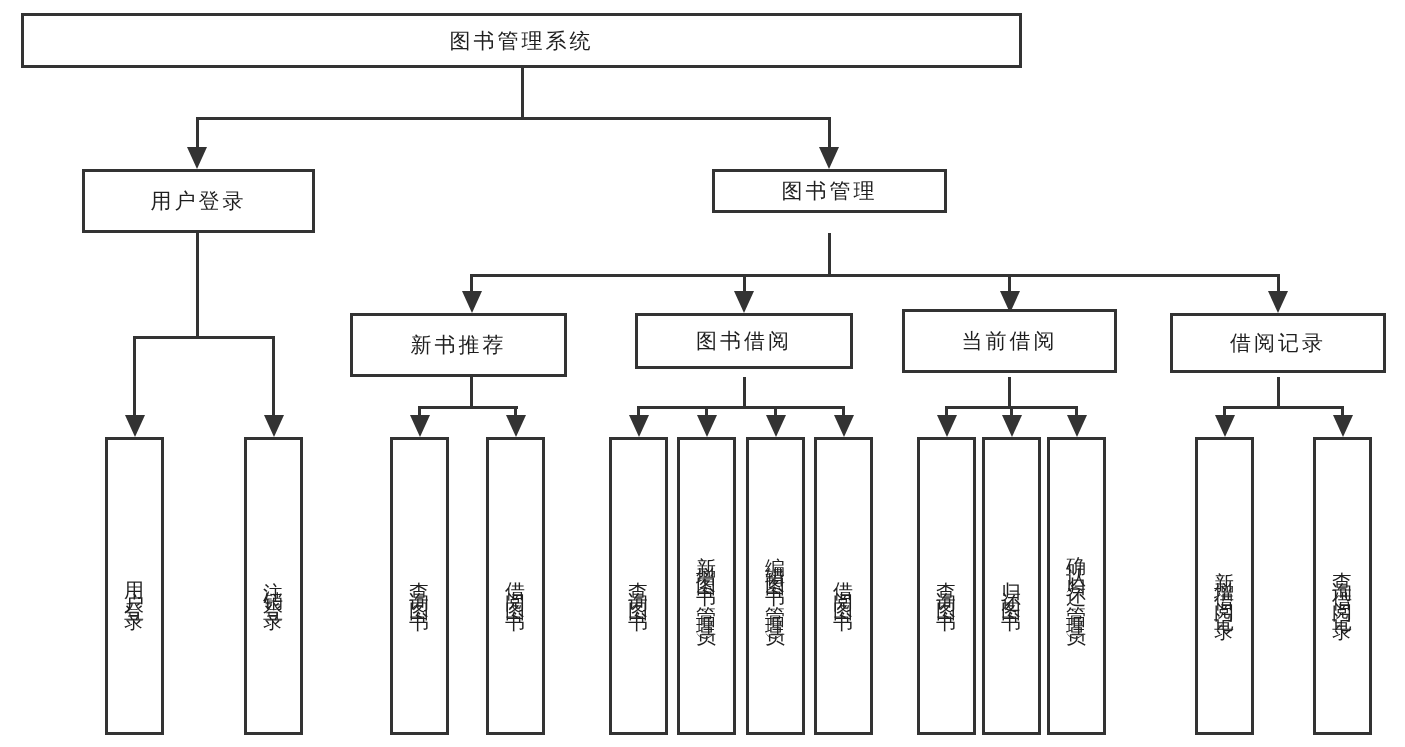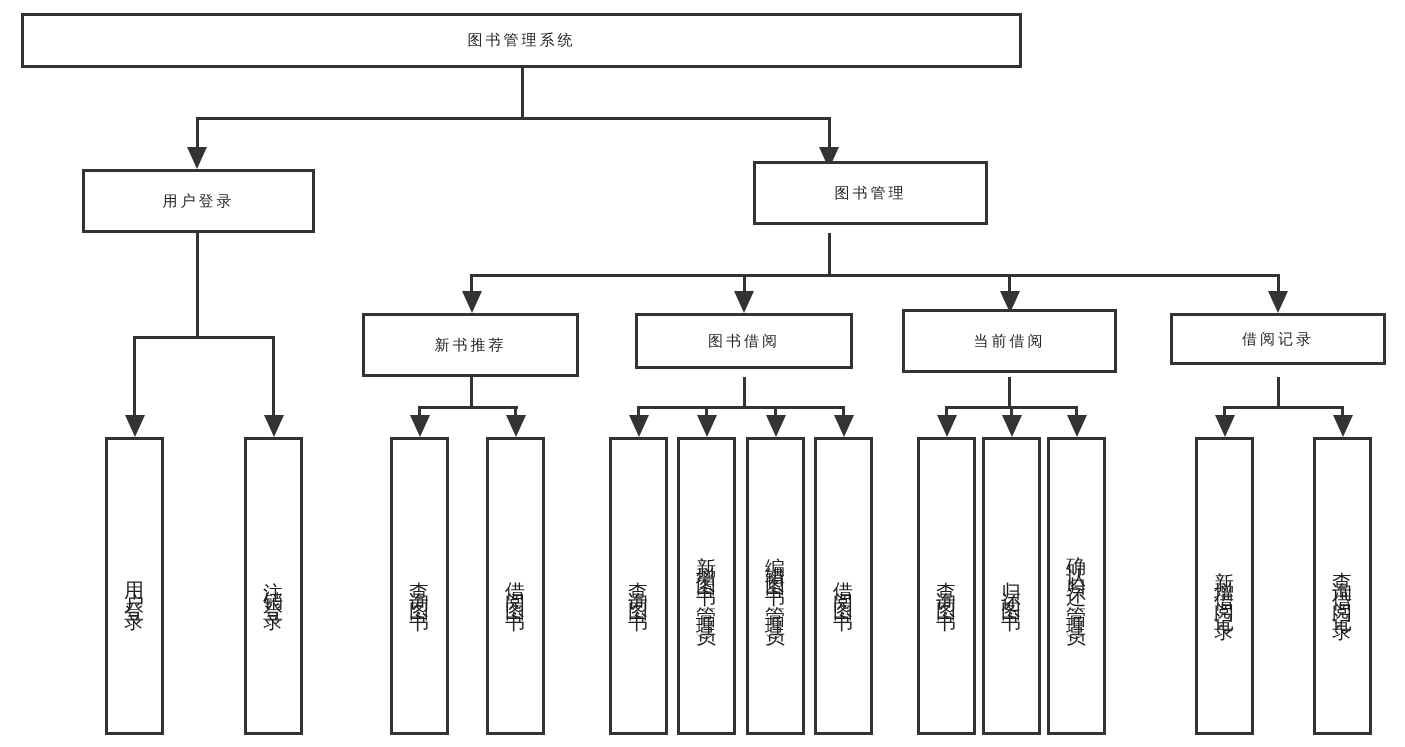--- a/index.html
+++ b/index.html
@@ -18,21 +18,21 @@
     overflow: hidden;
   }
   .hbox {
     position: absolute;
     box-sizing: border-box;
     border: 3px solid var(--line);
     background: #fff;
     display: flex;
     align-items: center;
     justify-content: center;
-    font-size: 15px;
+    font-size: 21px;
     letter-spacing: 3px;
     color: var(--text);
     white-space: nowrap;
   }
   .vbox {
     position: absolute;
     box-sizing: border-box;
     border: 3px solid var(--line);
     background: #fff;
     width: 59px;
@@ -80,44 +80,44 @@
 
   <div class="vline" style="left:520.5px; top:68px; height:52px;"></div>
 
   <div class="hline" style="left:196px; top:117px; width:635px;"></div>
   <div class="vline" style="left:195.5px; top:117px; height:31px;"></div>
   <div class="arrow" style="left:187px; top:147px;"></div>
   <div class="vline" style="left:827.5px; top:117px; height:31px;"></div>
   <div class="arrow" style="left:819px; top:147px;"></div>
 
   <div class="hbox" style="left:82px; top:169px; width:233px; height:64px;">用户登录</div>
-  <div class="hbox" style="left:712px; top:161px; width:235px; height:64px;margin-left:41px;">图书管理</div>
+  <div class="hbox" style="left:712px; top:169px; width:235px; height:44px;">图书管理</div>
 
   <div class="vline" style="left:195.5px; top:233px; height:106px;"></div>
   <div class="hline" style="left:133px; top:336px; width:142px;"></div>
   <div class="vline" style="left:133px; top:336px; height:81px;"></div>
   <div class="arrow" style="left:124.5px; top:415px;"></div>
   <div class="vline" style="left:272px; top:336px; height:81px;"></div>
   <div class="arrow" style="left:263.5px; top:415px;"></div>
 
   <div class="vline" style="left:827.5px; top:233px; height:44px;"></div>
   <div class="hline" style="left:470px; top:274px; width:810px;"></div>
   <div class="vline" style="left:470px; top:274px; height:19px;"></div>
   <div class="arrow" style="left:461.5px; top:291px;"></div>
   <div class="vline" style="left:742.5px; top:274px; height:19px;"></div>
   <div class="arrow" style="left:734px; top:291px;"></div>
   <div class="vline" style="left:1008px; top:274px; height:19px;"></div>
   <div class="arrow" style="left:999.5px; top:291px;"></div>
   <div class="vline" style="left:1276.5px; top:274px; height:19px;"></div>
   <div class="arrow" style="left:1268px; top:291px;"></div>
 
-  <div class="hbox" style="left:362px; top:313px; width:217px; height:64px;">新书推荐</div>
+  <div class="hbox" style="left:350px; top:313px; width:217px; height:64px;">新书推荐</div>
   <div class="hbox" style="left:635px; top:313px; width:218px; height:56px;">图书借阅</div>
   <div class="hbox" style="left:902px; top:309px; width:215px; height:64px;">当前借阅</div>
-  <div class="hbox" style="left:1170px; top:313px; width:216px; height:52px;">借阅记录</div>
+  <div class="hbox" style="left:1170px; top:313px; width:216px; height:60px;">借阅记录</div>
 
   <div class="vline" style="left:470px; top:377px; height:32px;"></div>
   <div class="hline" style="left:418px; top:406px; width:100px;"></div>
   <div class="vline" style="left:418px; top:406px; height:11px;"></div>
   <div class="arrow" style="left:409.5px; top:415px;"></div>
   <div class="vline" style="left:514px; top:406px; height:11px;"></div>
   <div class="arrow" style="left:505.5px; top:415px;"></div>
 
   <div class="vline" style="left:742.5px; top:377px; height:32px;"></div>
   <div class="hline" style="left:637px; top:406px; width:208px;"></div>

